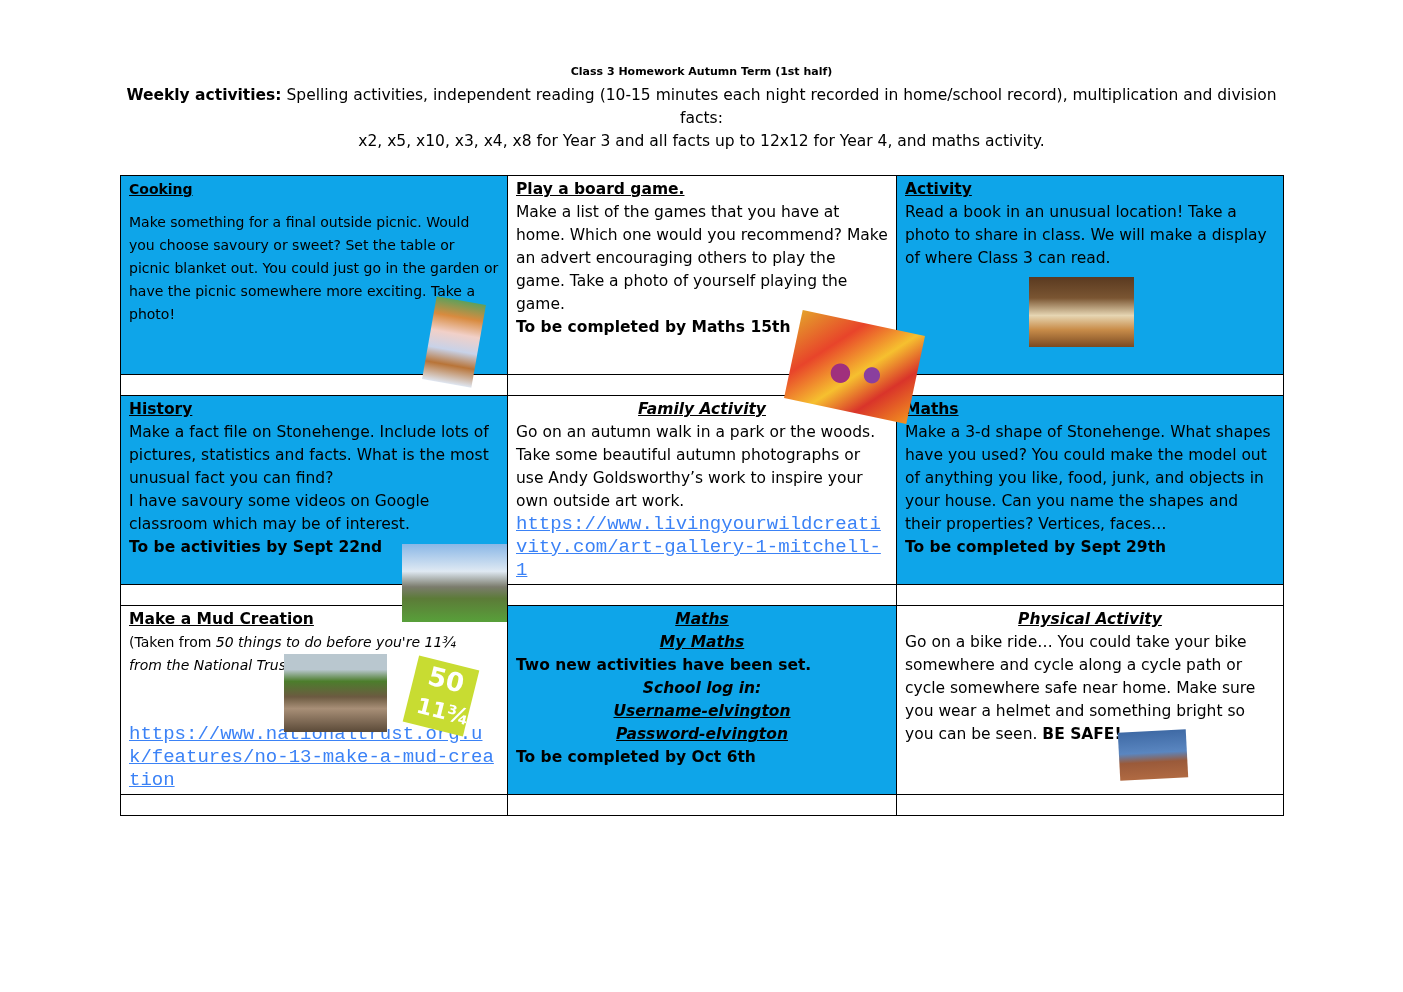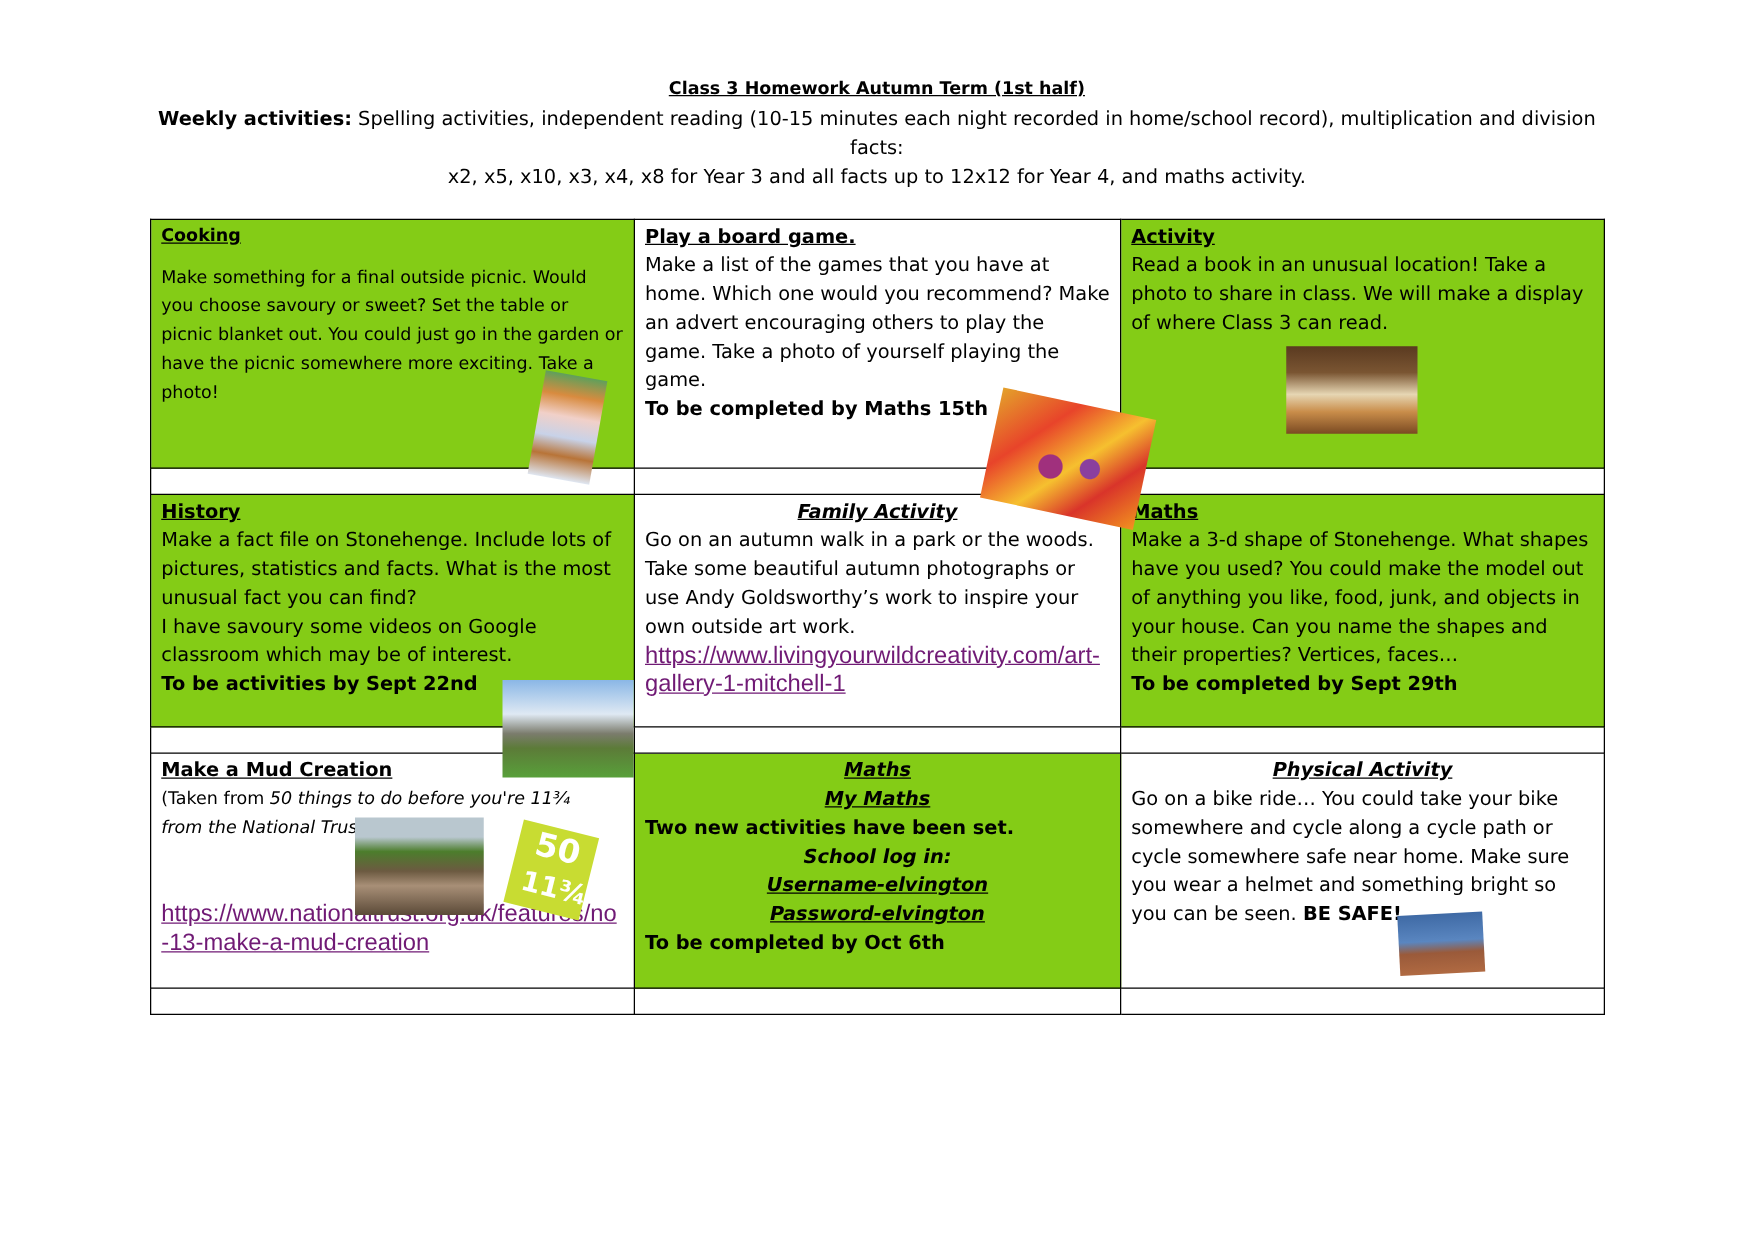--- a/index.html
+++ b/index.html
@@ -1,31 +1,31 @@
 <!DOCTYPE html>
 <html><head>
 <meta charset="utf-8">
 <style>
   html, body { margin:0; padding:0; background:#ffffff; }
   body { width:1403px; height:992px; position:relative; overflow:hidden;
          font-family: "DejaVu Sans", sans-serif; color:#000; }
   .header { position:absolute; left:120px; width:1163px; text-align:center; font-size:15px; line-height:23px; }
-  .title { top:60px; font-weight:bold; text-decoration:underline; font-size:14px; }
+  .title { top:60px; font-weight:bold; font-size:11px; }
   .weekly { top:84px; font-size:15.5px; }
   .weekly b { font-weight:bold; }
   .facts { top:130px; font-size:15.5px; }
 
   table.grid { position:absolute; left:120px; top:175px; width:1163px; border-collapse:collapse; table-layout:fixed; }
   table.grid td { border:1.3px solid #000; vertical-align:top; padding:2px 8px; font-size:15.5px; line-height:23px; }
-  td.blue { background:#84cc16; }
+  td.blue { background:#0ea5e9; }
   tr.spacer td { height:20px; padding:0; }
   .h { font-weight:bold; text-decoration:underline; }
   .center { text-align:center;font-style:italic; }
   .deadline { font-weight:bold; }
-  .link { font-family:Liberation Sans, sans-serif; font-size:19px; color:#701a75; text-decoration:underline; line-height:23px; }
+  .link { font-family:Liberation Mono, monospace; font-size:19px; color:#3b82f6; text-decoration:underline; line-height:23px; }
   .small { font-size:14px; line-height:23px; }
   .italic { font-style:italic; }
   .cook-body { margin-top:10px; font-size:14px; line-height:23px; }
 
   .img { position:absolute; border:none; overflow:hidden; }
   .picnic { left:429px; top:300px; width:50px; height:84px; transform:rotate(10deg);
             background:linear-gradient(180deg,#5fa05b 0%,#d88b3f 20%,#f1d0c8 40%,#c8d2e8 60%,#b87438 78%,#dfe6f1 100%); }
   .leaves { left:792px; top:322px; width:125px; height:90px; transform:rotate(12deg);
             background:radial-gradient(circle at 40% 60%,#a0307d 0 10%,transparent 11%),
                        radial-gradient(circle at 65% 55%,#8a3f9e 0 8%,transparent 9%),

